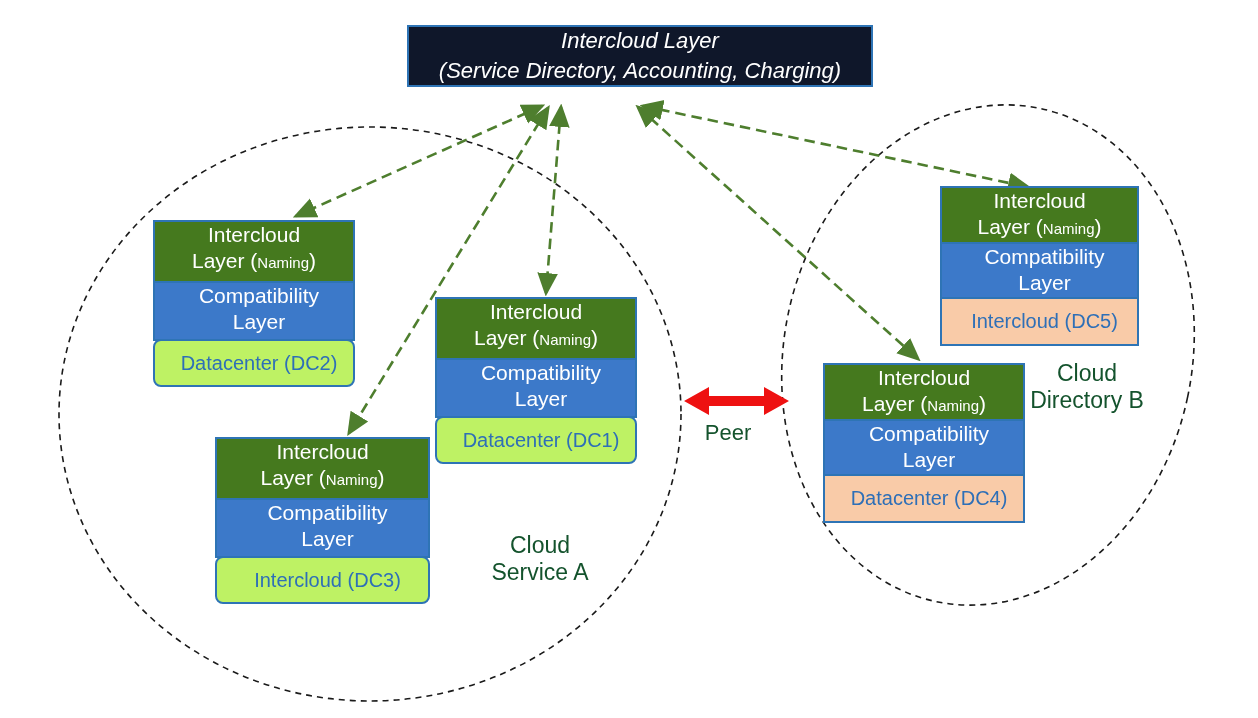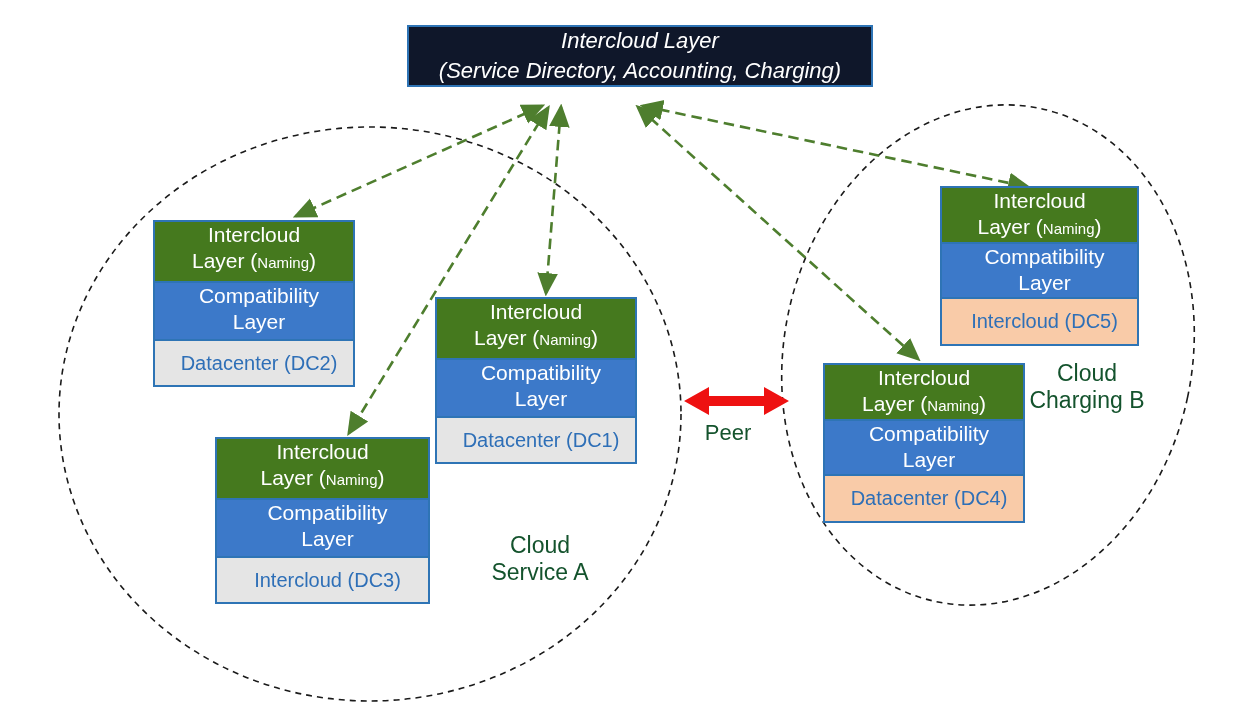--- a/index.html
+++ b/index.html
@@ -17,21 +17,21 @@
   .stack{position:absolute;display:flex;flex-direction:column;}
   .sec{
     box-sizing:border-box;border:2px solid #2e74b5;
     display:flex;flex-direction:column;align-items:center;
     text-align:center;font-size:21px;line-height:1.22;
   }
   .sec + .sec{margin-top:-2px;padding-left:10px;}
   .sec.green{background:#45791e;color:#ffffff;height:63px;}
   .sec.blue{background:#3c79c9;color:#ffffff;height:60px;}
   .sec.dc{height:48px;color:#2e6fb7;font-size:20px;justify-content:center;}
-  .sec.dc.light{background:#e5e5e5;}
+  .sec.dc.light{background:#bef264;border-radius:8px;}
   .sec.dc.peach{background:#f9cba8;}
   .b-style .sec.green{height:58px;}
   .b-style .sec.blue{height:57px;}
   .b-style .sec.dc{height:49px;}
   .small{font-size:15px;}
   .lbl{
     position:absolute;color:#14532d;font-size:23px;line-height:1.18;
     text-align:center;width:170px;
   }
   .ln{width:100%;}
@@ -125,18 +125,18 @@
   <div class="sec dc peach">Datacenter (DC4)</div>
 </div>
 
 <div class="lbl" style="left:455px;top:532px;">
   <div class="ln">Cloud</div>
   <div class="ln">Service A</div>
 </div>
 
 <div class="lbl" style="left:1002px;top:360px;">
   <div class="ln">Cloud</div>
-  <div class="ln">Charging B</div>
+  <div class="ln">Directory B</div>
 </div>
 
 <div class="lbl" style="left:643px;top:420px;font-size:22px;">
   <div class="ln">Peer</div>
 </div>
 
 </body></html>

